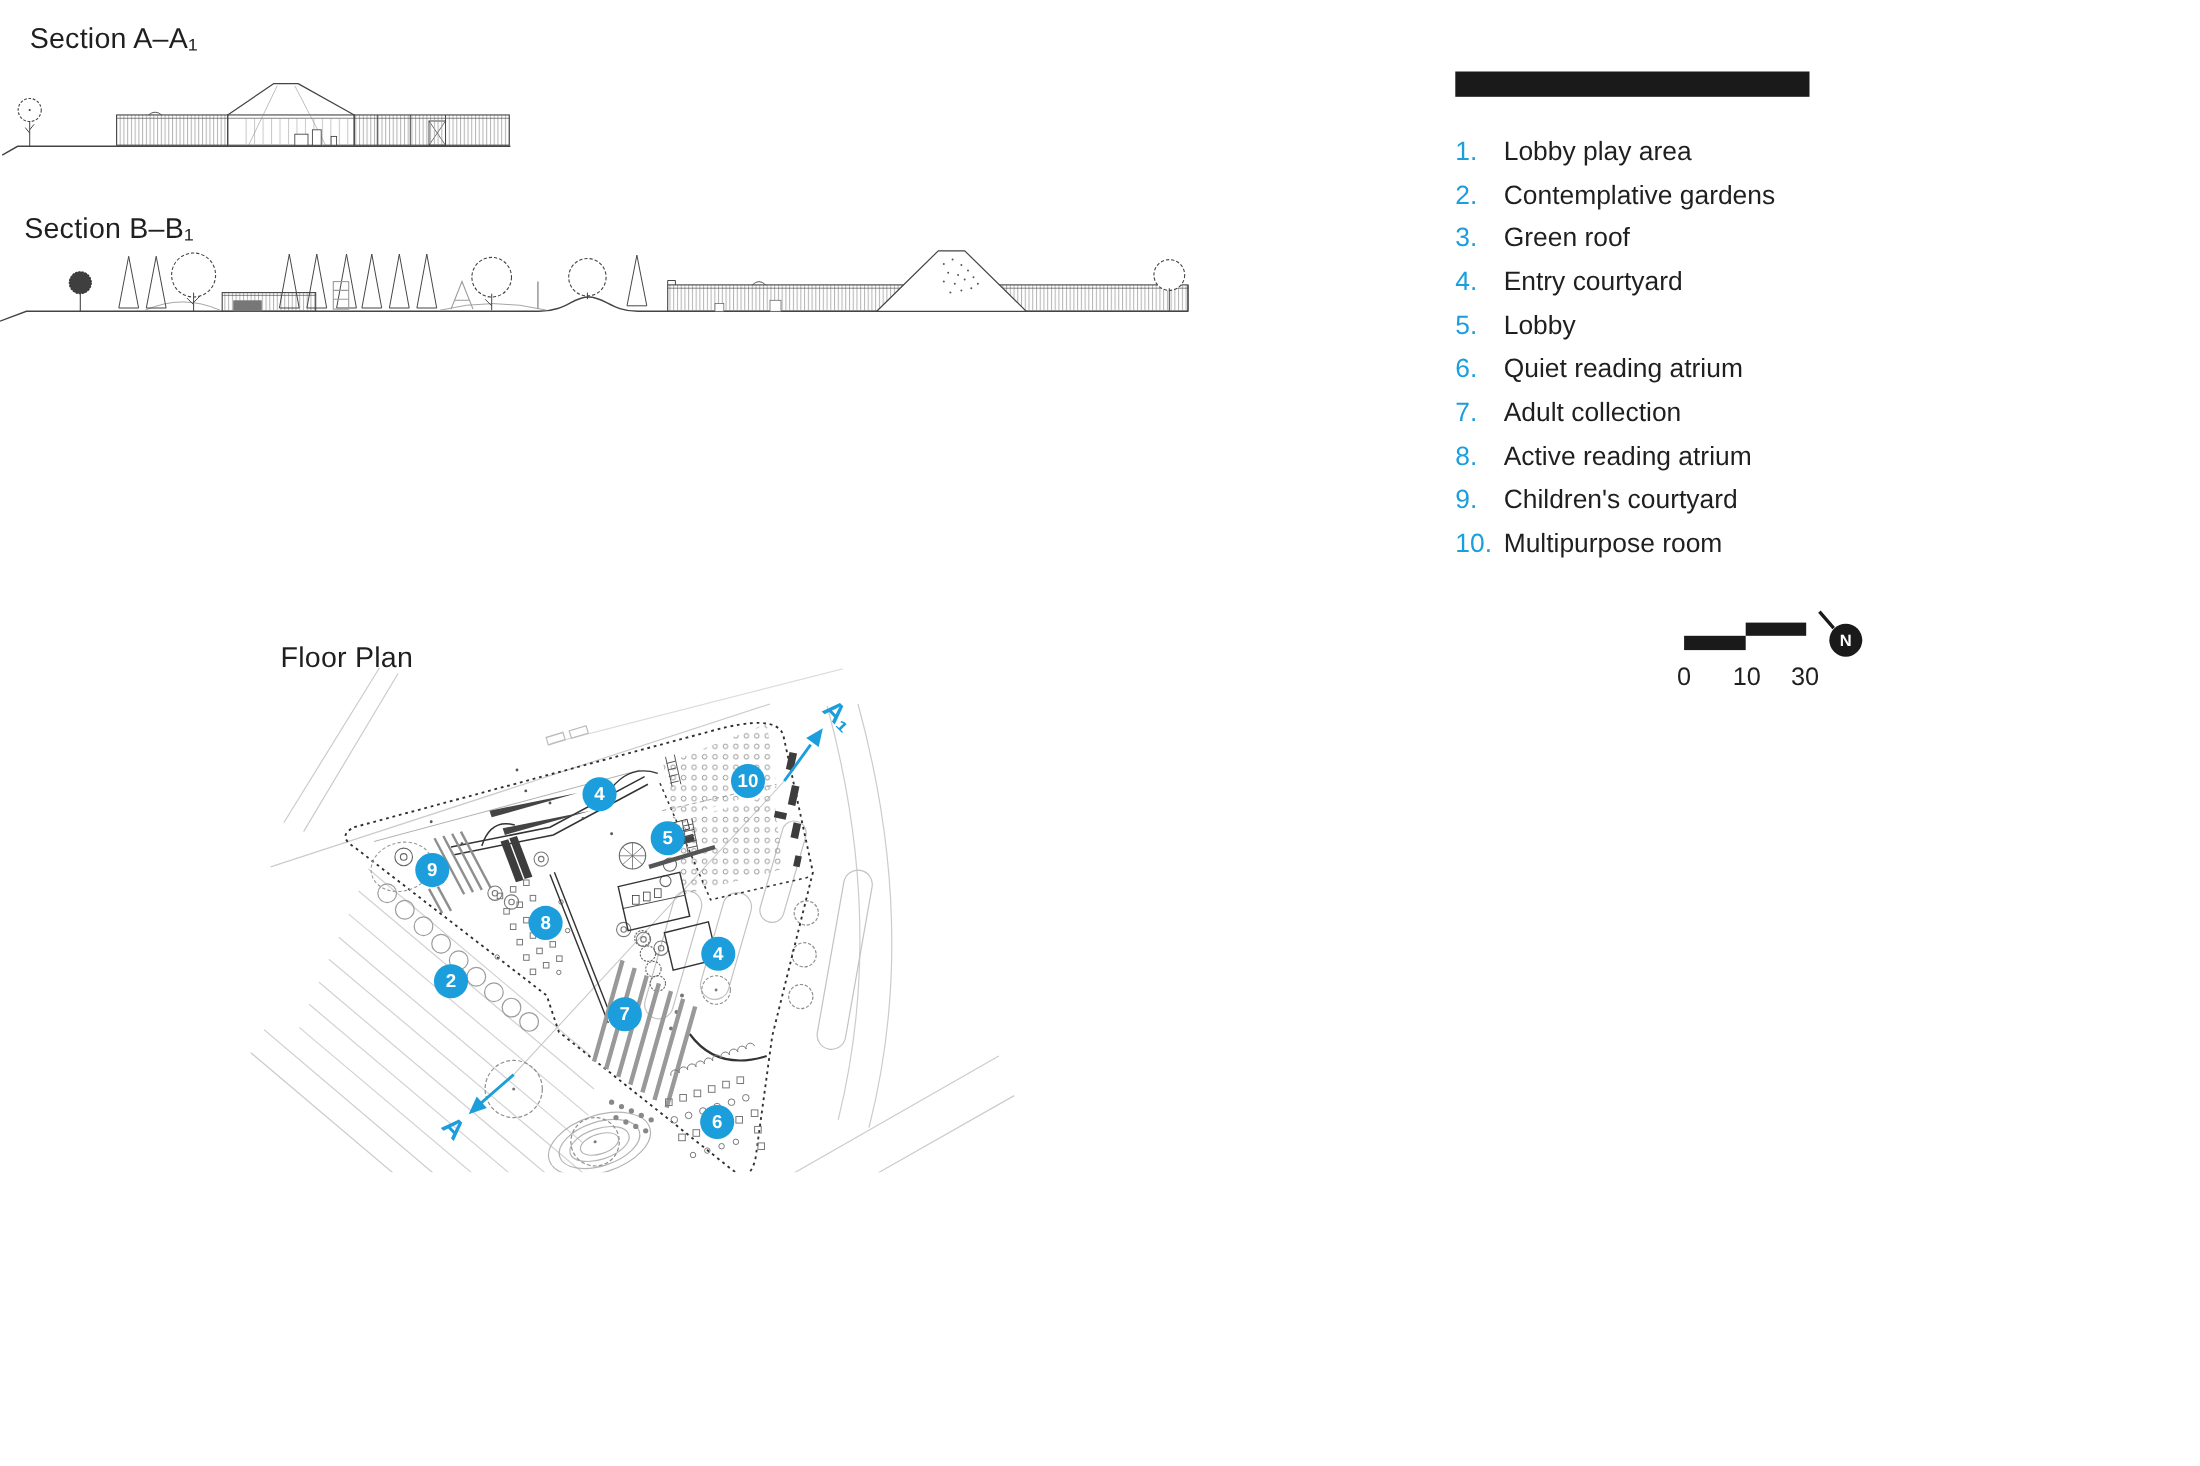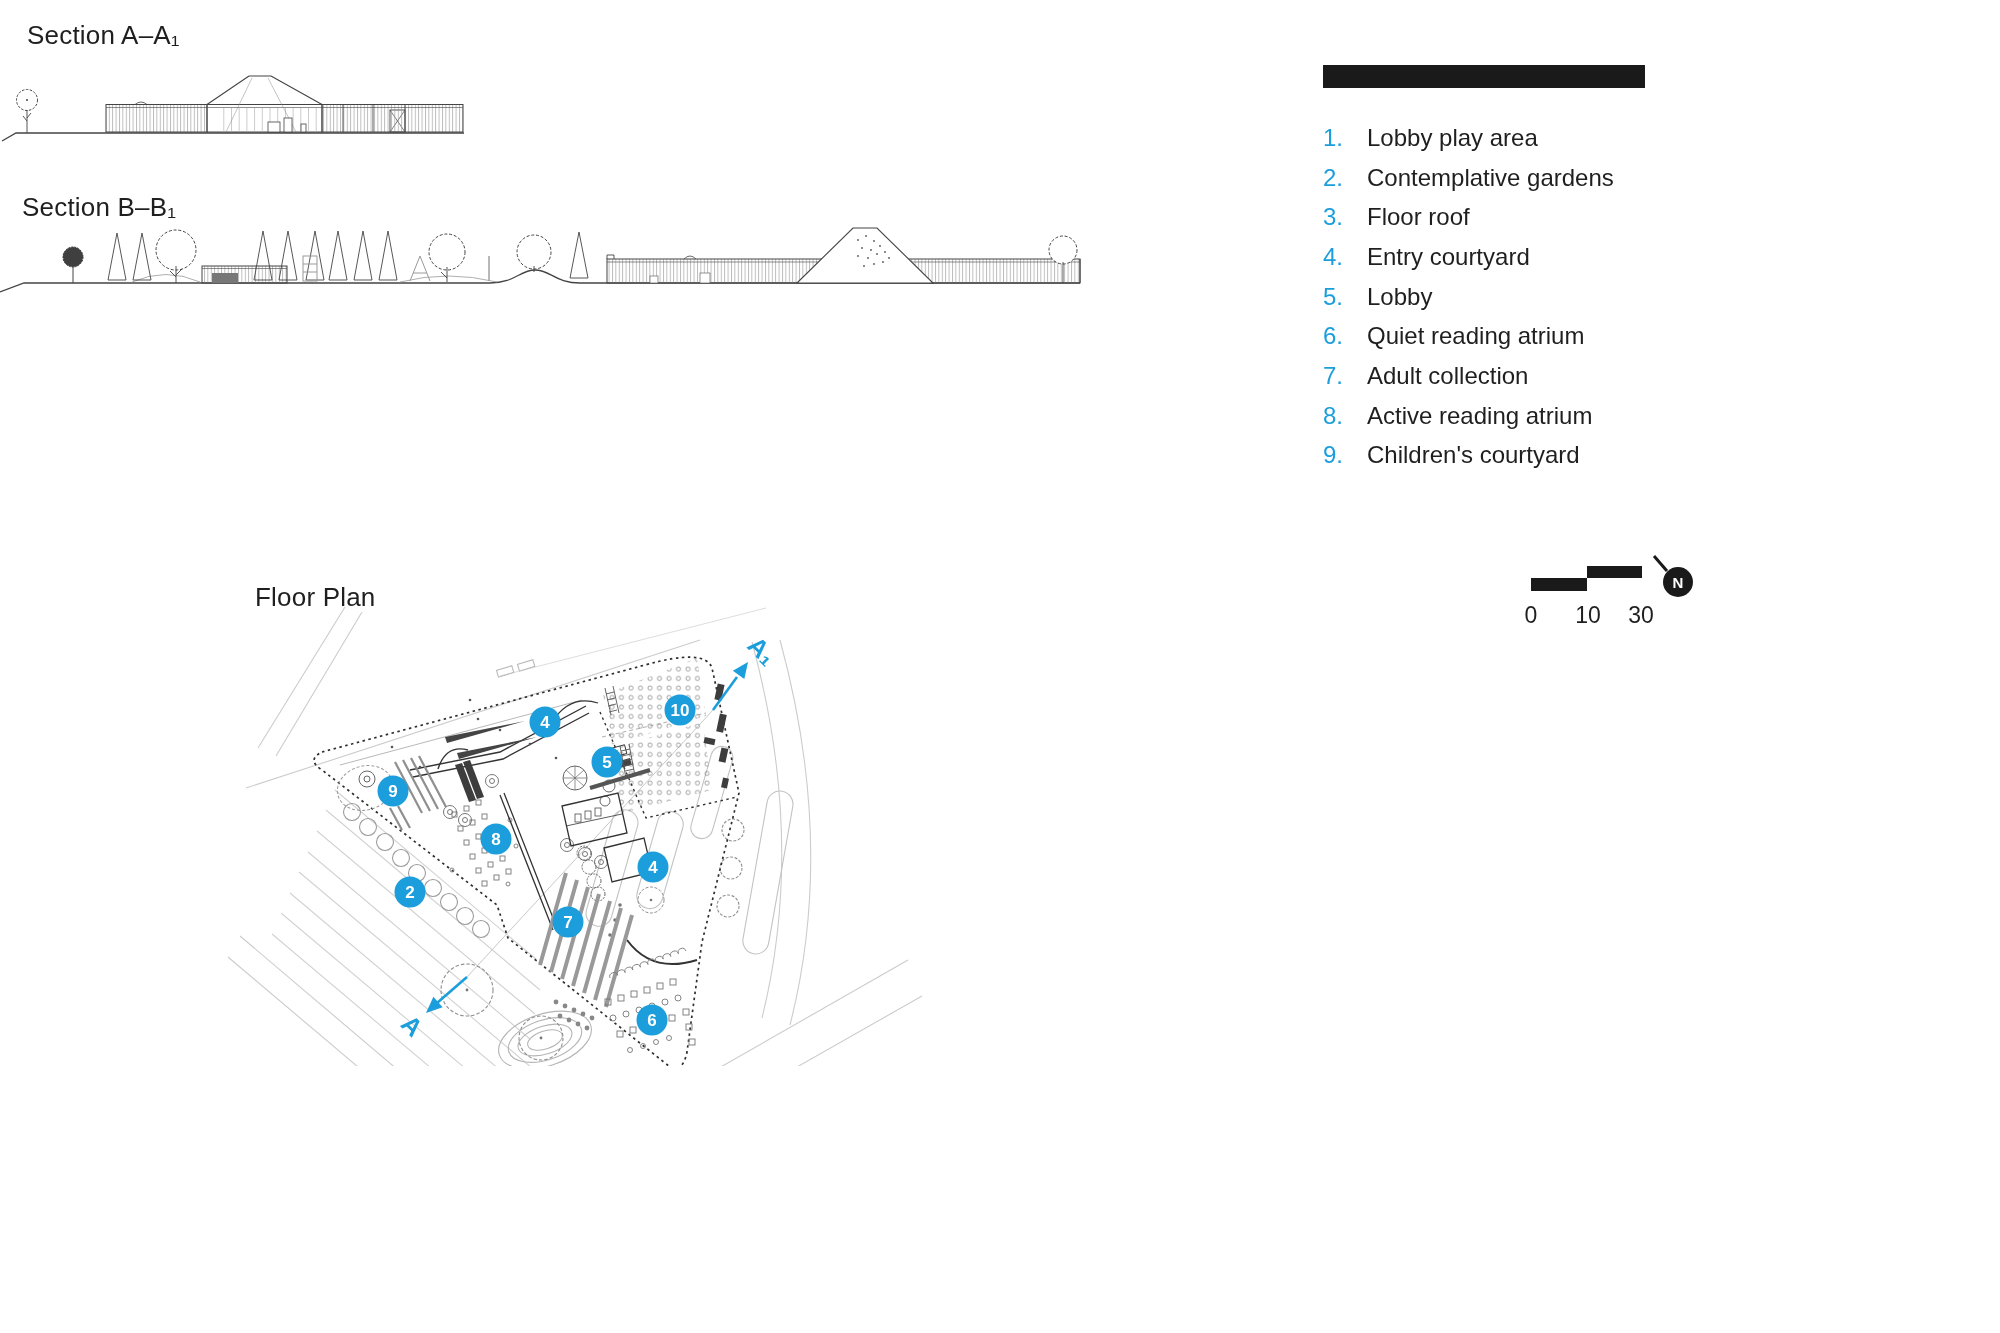--- a/index.html
+++ b/index.html
@@ -362,21 +362,21 @@
     <div class="legend-row">
         <span class="legend-num">1.</span>
         <span class="legend-label">Lobby play area</span>
       </div>
     <div class="legend-row">
         <span class="legend-num">2.</span>
         <span class="legend-label">Contemplative gardens</span>
       </div>
     <div class="legend-row">
         <span class="legend-num">3.</span>
-        <span class="legend-label">Floor roof</span>
+        <span class="legend-label">Green roof</span>
       </div>
     <div class="legend-row">
         <span class="legend-num">4.</span>
         <span class="legend-label">Entry courtyard</span>
       </div>
     <div class="legend-row">
         <span class="legend-num">5.</span>
         <span class="legend-label">Lobby</span>
       </div>
     <div class="legend-row">
@@ -387,20 +387,24 @@
         <span class="legend-num">7.</span>
         <span class="legend-label">Adult collection</span>
       </div>
     <div class="legend-row">
         <span class="legend-num">8.</span>
         <span class="legend-label">Active reading atrium</span>
       </div>
     <div class="legend-row">
         <span class="legend-num">9.</span>
         <span class="legend-label">Children's courtyard</span>
+      </div>
+    <div class="legend-row">
+        <span class="legend-num">10.</span>
+        <span class="legend-label">Multipurpose room</span>
       </div>
   </div>
 
   <div class="scale-rect" style="left:1531px;top:578px;width:56px;height:13px;"></div>
   <div class="scale-rect" style="left:1587px;top:566px;width:55px;height:12px;"></div>
   <span class="scale-num" style="left:1531px;">0</span>
   <span class="scale-num" style="left:1588px;">10</span>
   <span class="scale-num" style="left:1641px;">30</span>
 
   <div class="north">

